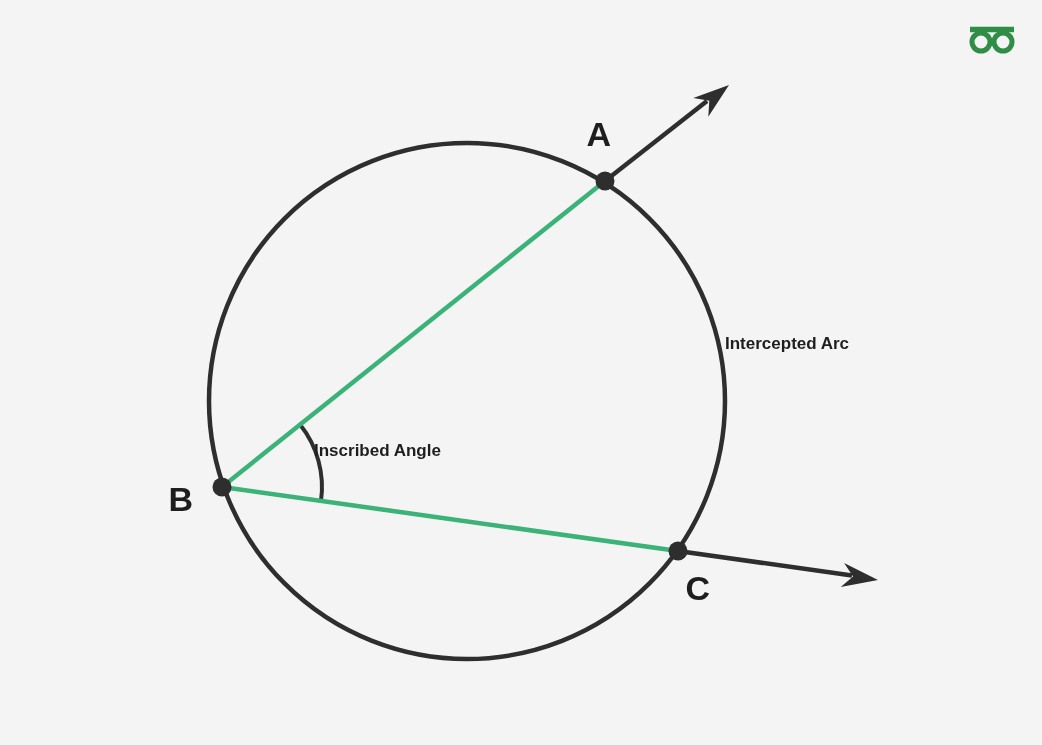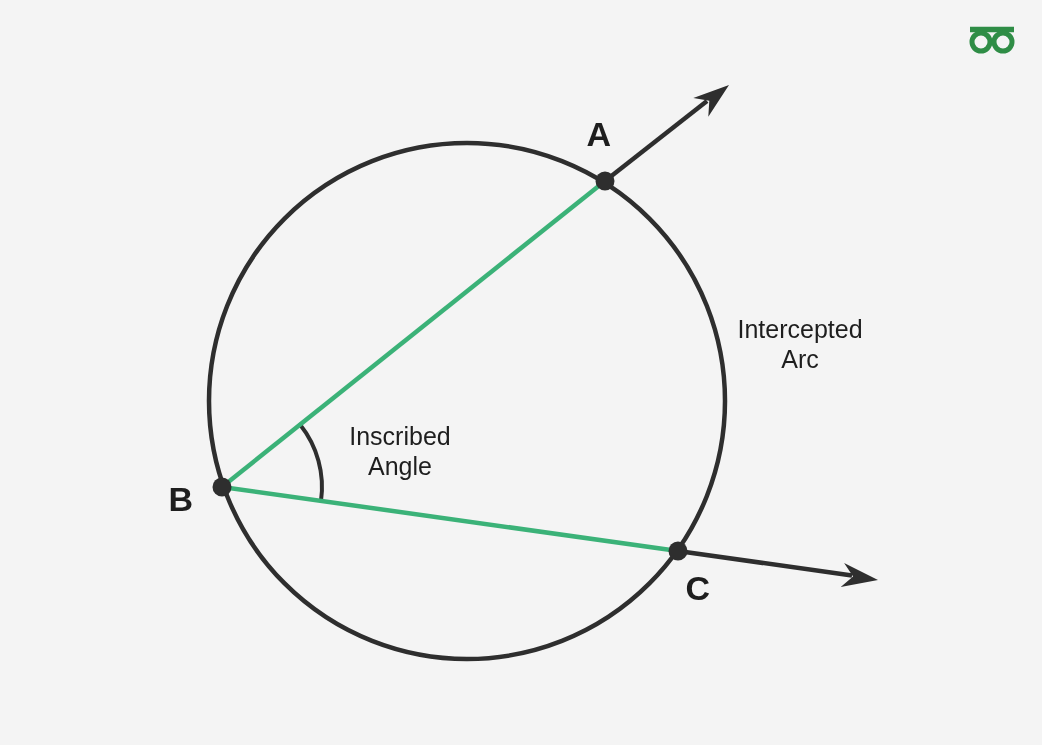--- a/index.html
+++ b/index.html
@@ -25,23 +25,22 @@
     transform: translate(-50%, -50%);
     color: #1e1e1e;
     user-select: none;
   }
   .label-point {
     font-size: 34px;
     font-weight: 600;
     letter-spacing: 0.5px;
   }
   .label-caption {
-    font-size: 25px;
-    font-weight: 400;
-    text-align: center;
+    font-size: 17px;
+    font-weight: 700;
     line-height: 1.18;
   }
   #label-inscribed { width: 140px; }
   #label-intercepted { width: 150px; }
 </style>
 </head>
 <body>
 
 <div class="stage">
 
@@ -70,17 +69,17 @@
       <circle cx="1003" cy="42" r="9" fill="none" stroke="#2f8d46" stroke-width="5"></circle>
     </g>
   </svg>
 
   <div class="label label-point" style="left:599px; top:134px;">A</div>
 
   <div class="label label-point" style="left:181px; top:499px;">B</div>
 
   <div class="label label-point" style="left:698px; top:588px;">C</div>
 
-  <div class="label label-caption" id="label-inscribed" style="left:400px; top:451px;">Inscribed Angle</div>
+  <div class="label label-caption" id="label-inscribed" style="left:384px; top:451px;">Inscribed Angle</div>
 
   <div class="label label-caption" id="label-intercepted" style="left:800px; top:344px;">Intercepted Arc</div>
 
 </div>
 
 </body></html>

